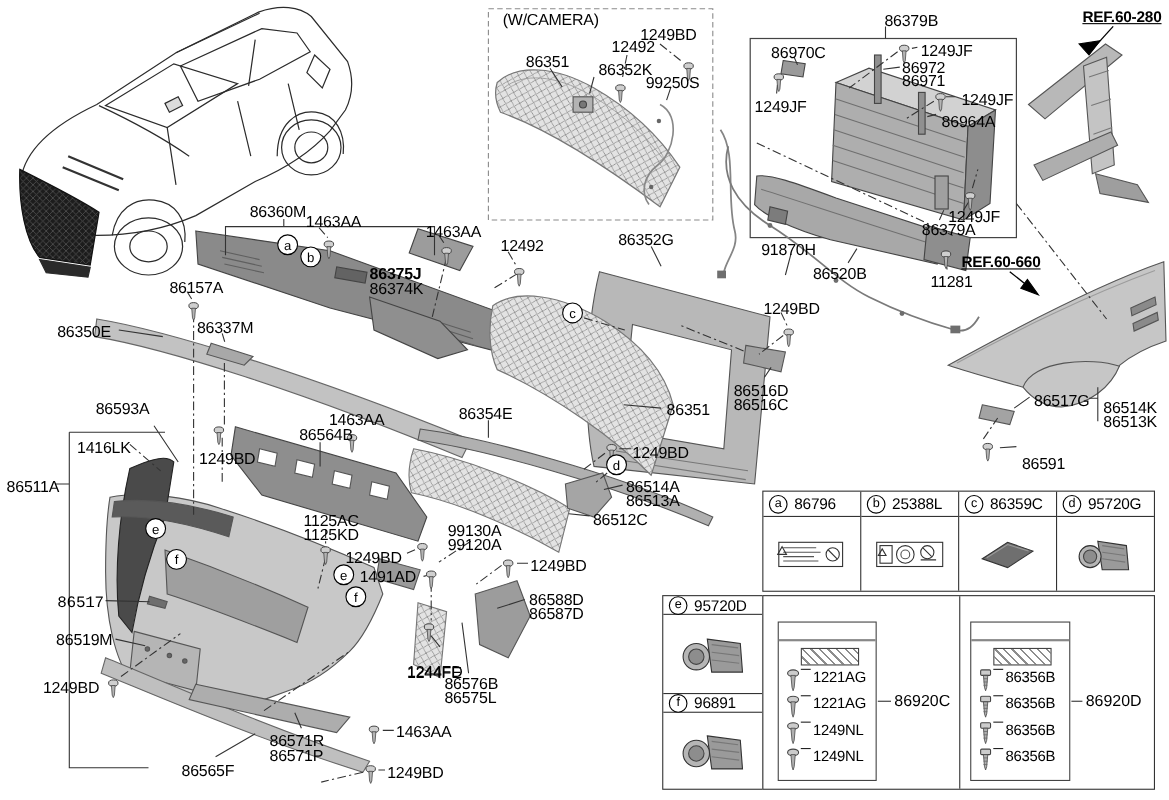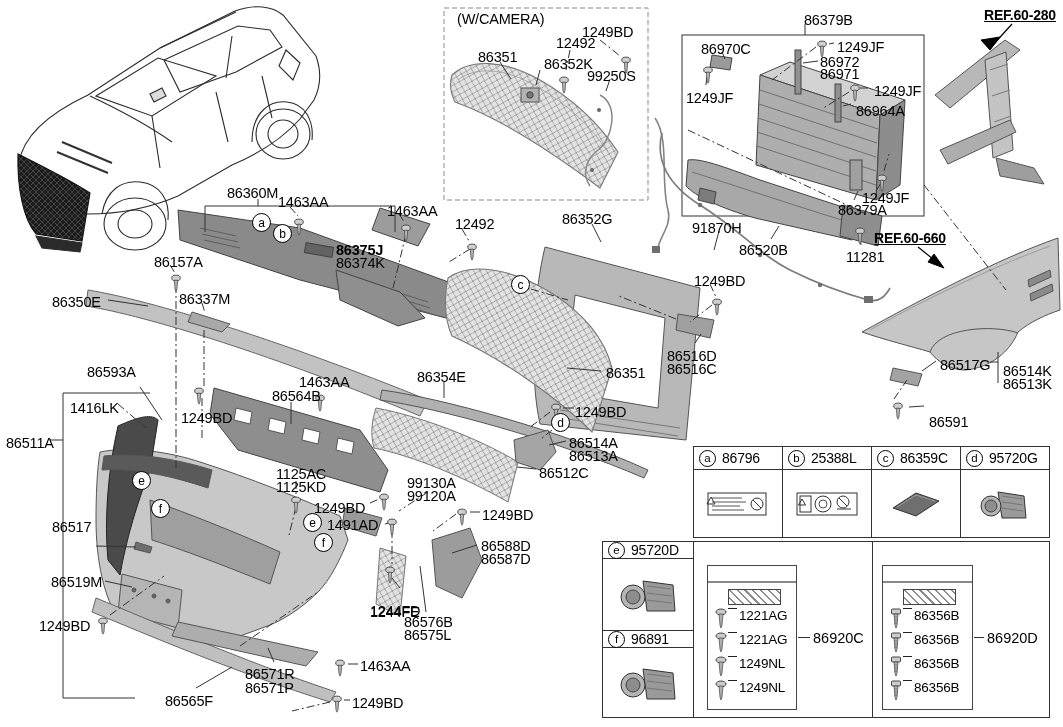--- a/index.html
+++ b/index.html
@@ -298,21 +298,21 @@
       <span class="lbl" style="left: 407px; top: 489px;">99120A</span>
       <span class="lbl" style="left: 482px; top: 508px;">1249BD</span>
       <span class="lbl" style="left: 481px; top: 539px;">86588D</span>
       <span class="lbl" style="left: 481px; top: 552px;">86587D</span>
       <span class="lbl" style="left: 370px; top: 591px; margin-top: 14px;">1244FE</span>
       <span class="lbl" style="left: 370px; top: 604px;">1244FD</span>
       <span class="lbl" style="left: 404px; top: 615px;">86576B</span>
       <span class="lbl" style="left: 404px; top: 628px; text-align: right;">86575L</span>
       <span class="lbl" style="left: 360px; top: 659px;">1463AA</span>
       <span class="lbl" style="left: 352px; top: 696px;">1249BD</span>
-      <span class="lbl" style="left: 52px; top: 520px;">86517</span>
+      <span class="lbl" style="left: 52px; top: 542px; font-family: Liberation Mono, monospace;">86517</span>
       <span class="lbl" style="left: 51px; top: 575px;">86519M</span>
       <span class="lbl" style="left: 39px; top: 619px;">1249BD</span>
       <span class="lbl" style="left: 165px; top: 694px;">86565F</span>
       <span class="lbl" style="left: 245px; top: 667px;">86571R</span>
       <span class="lbl" style="left: 245px; top: 681px;">86571P</span>
       <span class="lbl" style="left: 940px; top: 358px;">86517G</span>
       <span class="lbl" style="left: 1003px; top: 364px;">86514K</span>
       <span class="lbl" style="left: 1003px; top: 377px;">86513K</span>
       <span class="lbl" style="left: 929px; top: 386px; margin-top: 29px;">86591</span>
       <div class="callout" style="left: 252px; top: 213px;">a</div>

